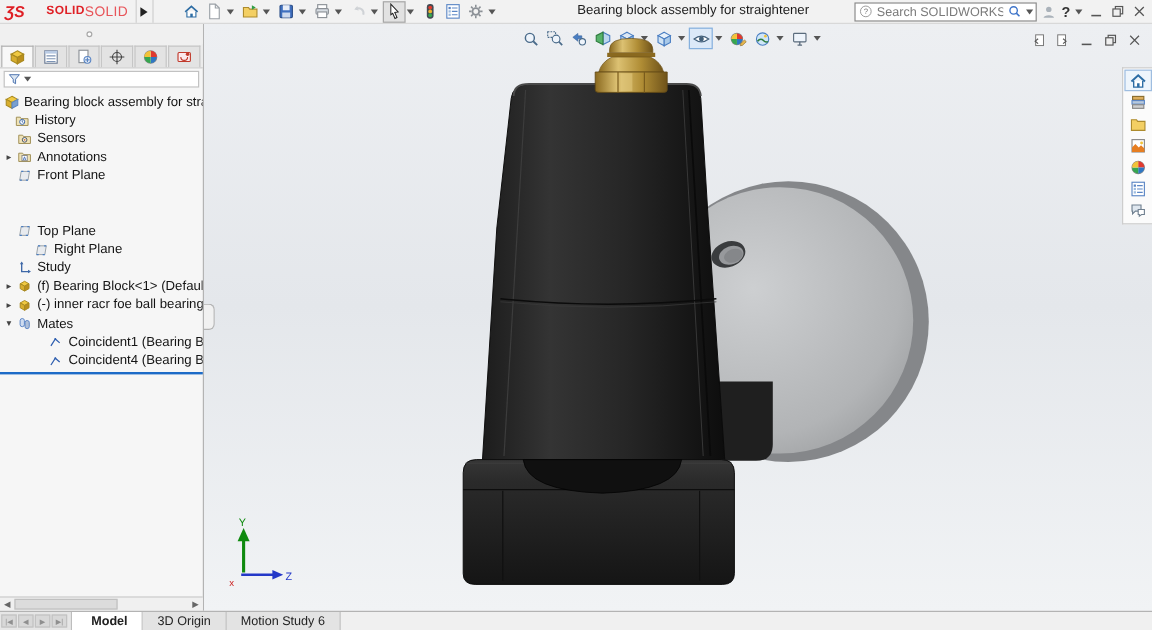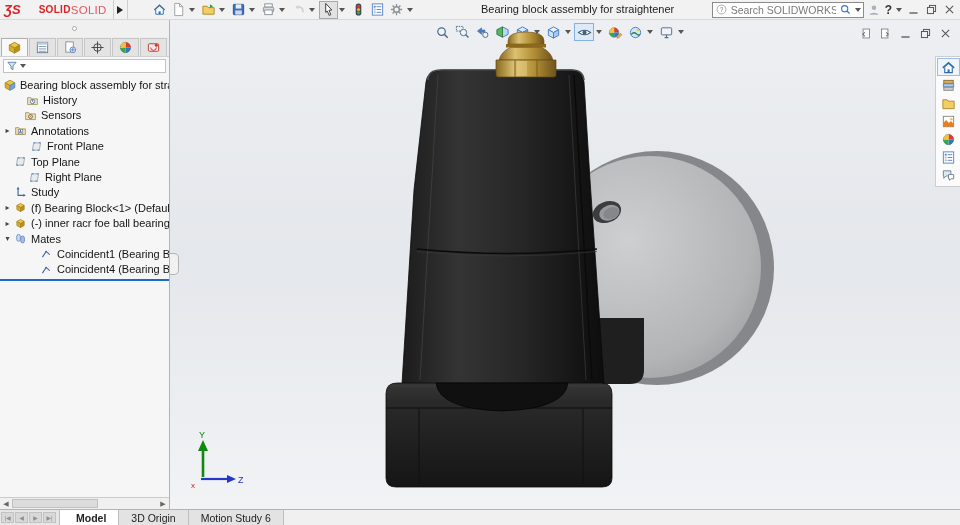--- a/index.html
+++ b/index.html
@@ -357,32 +357,32 @@
           <div class="trow" style="padding-left: 2px;">
             <span class="icon ticon">
               <svg viewBox="0 0 16 16" width="14" height="14">
                 <path d="M8 2.5 13.5 5.5 8 8.5 2.5 5.5z" fill="#f0c942" stroke="#a98a20"></path>
                 <path d="M2.5 5.5V11L8 14V8.5z" fill="#d8ae2e" stroke="#a98a20"></path>
                 <path d="M13.5 5.5V11L8 14V8.5z" fill="#7aa0cf" stroke="#5b86c5"></path>
               </svg>
             </span>
             <span class="tlabel">Bearing block assembly for straightener</span>
           </div>
-          <div class="trow" style="padding-left: 14px;">
+          <div class="trow" style="padding-left: 0;">
             <span class="texp"></span>
             <span class="icon ticon">
               <svg viewBox="0 0 16 16" width="13" height="13">
                 <path d="M2 4.5h4l1 1.5h7v7H2z" fill="#efe3b8" stroke="#a08f55"></path>
                 <circle cx="8" cy="9.3" r="2.6" fill="#fff" stroke="#3e68a8"></circle>
                 <path d="M8 7.6v1.7l1.2.8" fill="none" stroke="#3e68a8"></path>
               </svg>
             </span>
             <span class="tlabel">History</span>
           </div>
-          <div class="trow" style="padding-left: 12px; text-align: center;">
+          <div class="trow" style="padding-left: 2px; text-align: center;">
             <span class="texp"></span>
             <span class="icon ticon">
               <svg viewBox="0 0 16 16" width="13" height="13">
                 <path d="M2 4.5h4l1 1.5h7v7H2z" fill="#efe3b8" stroke="#a08f55"></path>
                 <circle cx="8" cy="9.3" r="2.4" fill="#dff0ff" stroke="#555"></circle>
                 <circle cx="8" cy="9.3" r="1" fill="#e67e22"></circle>
               </svg>
             </span>
             <span class="tlabel">Sensors</span>
           </div>
@@ -390,31 +390,31 @@
             <span class="texp">▸</span>
             <span class="icon ticon">
               <svg viewBox="0 0 16 16" width="13" height="13">
                 <path d="M2 4.5h4l1 1.5h7v7H2z" fill="#efe3b8" stroke="#a08f55"></path>
                 <rect x="5.3" y="6.8" width="5.4" height="5.4" fill="#fff" stroke="#888"></rect>
                 <text x="8" y="11.3" font-size="5" text-anchor="middle" fill="#2f5fb0" font-weight="bold">A</text>
               </svg>
             </span>
             <span class="tlabel">Annotations</span>
           </div>
-          <div class="trow" style="padding-left: 18px;">
+          <div class="trow" style="padding-left: 2px;">
             <span class="texp"></span>
             <span class="icon ticon">
               <svg viewBox="0 0 16 16" width="13" height="13">
                 <path d="M4.5 3.5h8.5L11.5 12.5H3z" fill="rgba(190,205,220,0.25)" stroke="#98a0a8"></path>
                 <path d="M4.5 3.5h2.2M13 3.5h-2.2M3 12.5h2.2M11.5 12.5H9.3" stroke="#4a7ec2" stroke-width="1.2"></path>
               </svg>
             </span>
             <span class="tlabel">Front Plane</span>
           </div>
-          <div class="trow" style="padding-left: 2px;">
+          <div class="trow" style="padding-left: 2px; margin-top: 31px;">
             <span class="texp"></span>
             <span class="icon ticon">
               <svg viewBox="0 0 16 16" width="13" height="13">
                 <path d="M4.5 3.5h8.5L11.5 12.5H3z" fill="rgba(190,205,220,0.25)" stroke="#98a0a8"></path>
                 <path d="M4.5 3.5h2.2M13 3.5h-2.2M3 12.5h2.2M11.5 12.5H9.3" stroke="#4a7ec2" stroke-width="1.2"></path>
               </svg>
             </span>
             <span class="tlabel">Top Plane</span>
           </div>
           <div class="trow" style="padding-left: 16px;">

